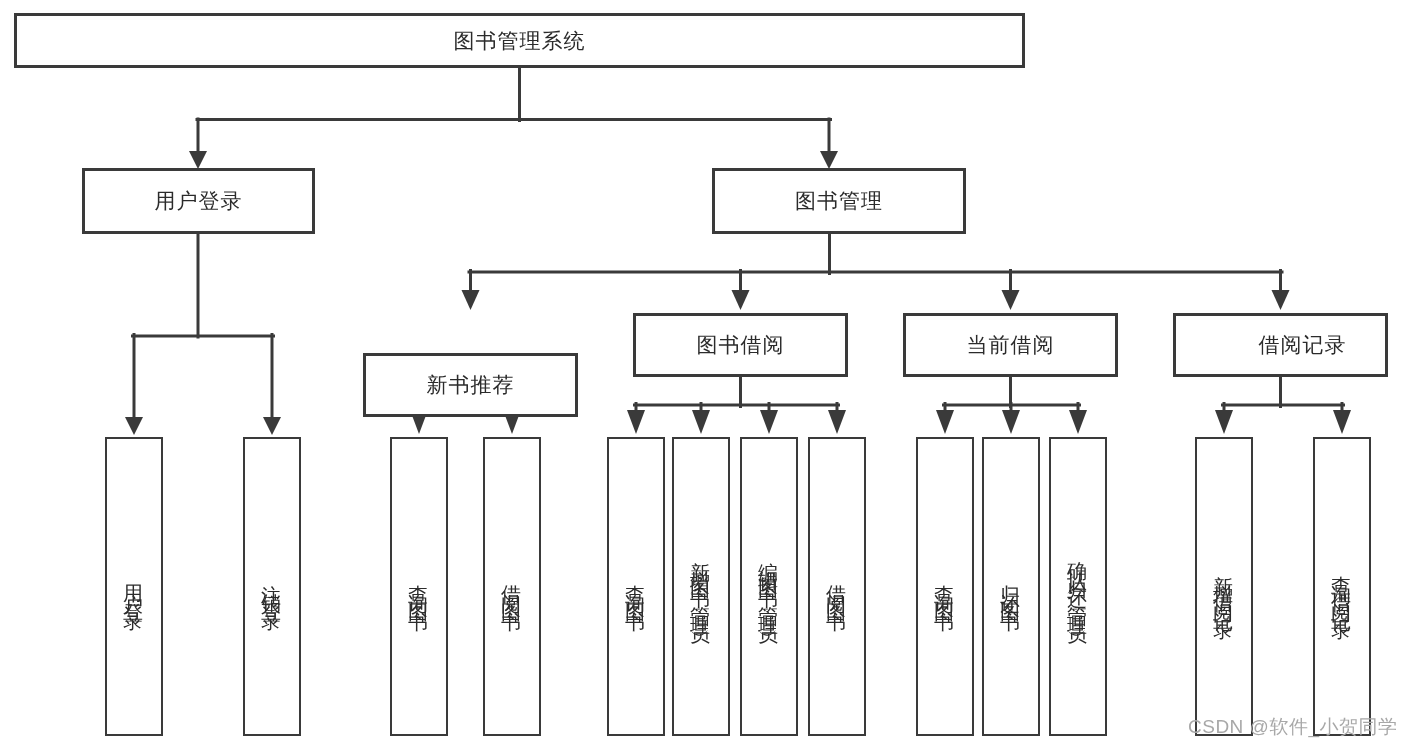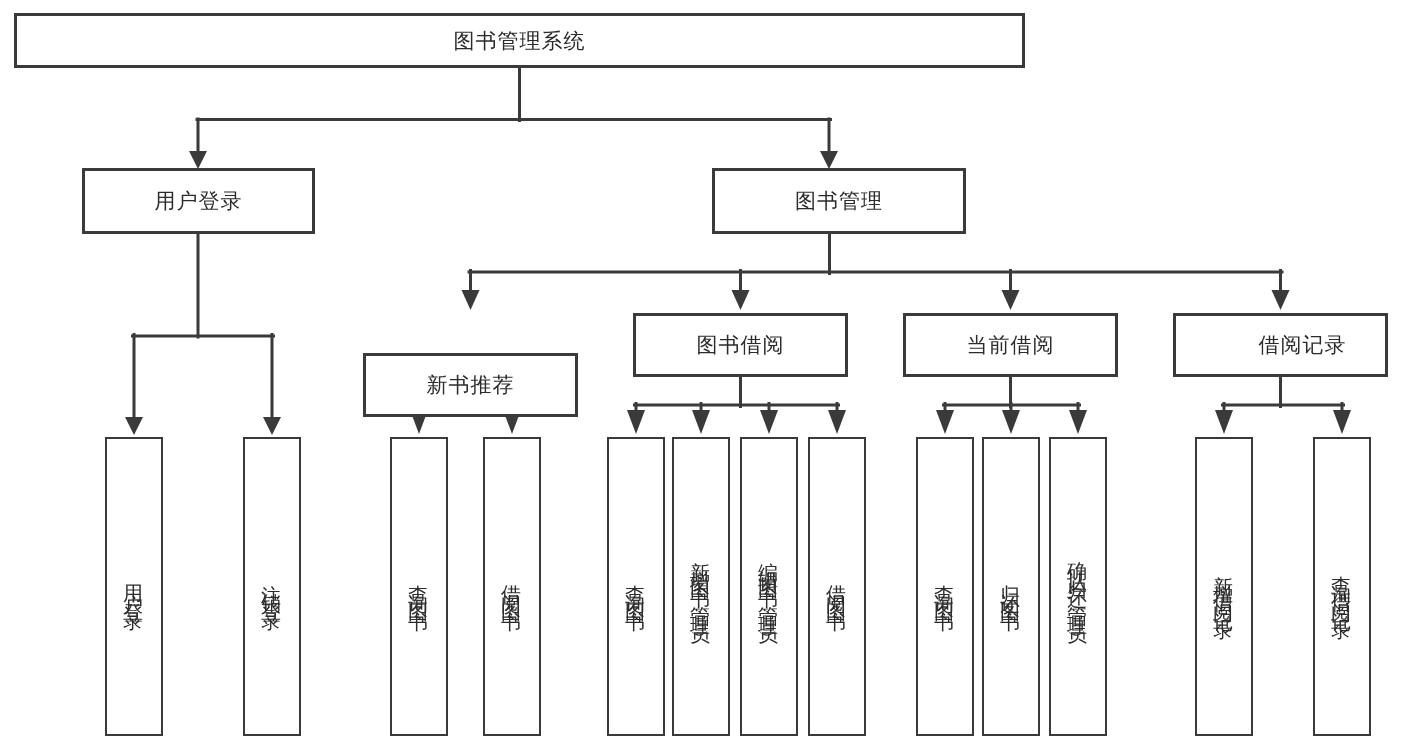--- a/index.html
+++ b/index.html
@@ -165,14 +165,15 @@
   <div class="box leaf" style="left:740px; top:437px; width:58px; height:299px;">编辑图书（管理员）</div>
   <div class="box leaf" style="left:808px; top:437px; width:58px; height:299px;">借阅图书</div>
 
   <div class="box leaf" style="left:916px; top:437px; width:58px; height:299px;">查询图书</div>
   <div class="box leaf" style="left:982px; top:437px; width:58px; height:299px;">归还图书</div>
   <div class="box leaf" style="left:1049px; top:437px; width:58px; height:299px;">确认归还（管理员）</div>
 
   <div class="box leaf" style="left:1195px; top:437px; width:58px; height:299px;">新增借阅记录</div>
   <div class="box leaf" style="left:1313px; top:437px; width:58px; height:299px;">查询借阅记录</div>
 
+  <div class="watermark">CSDN @软件_小贺同学</div>
 
 </div>
 
 </body></html>

